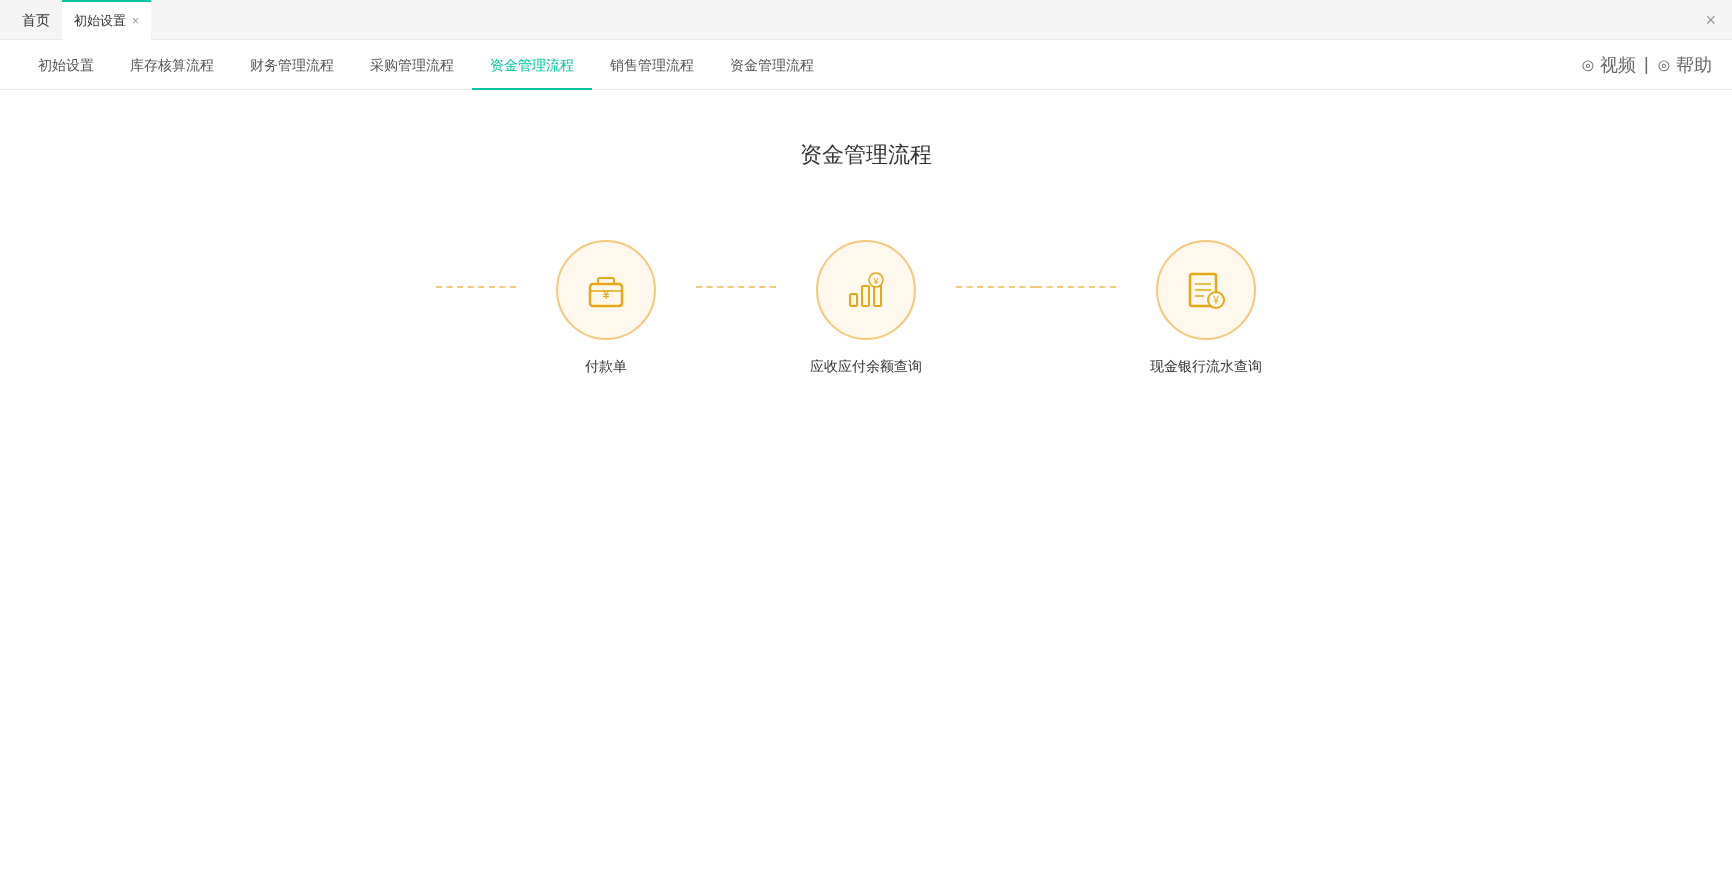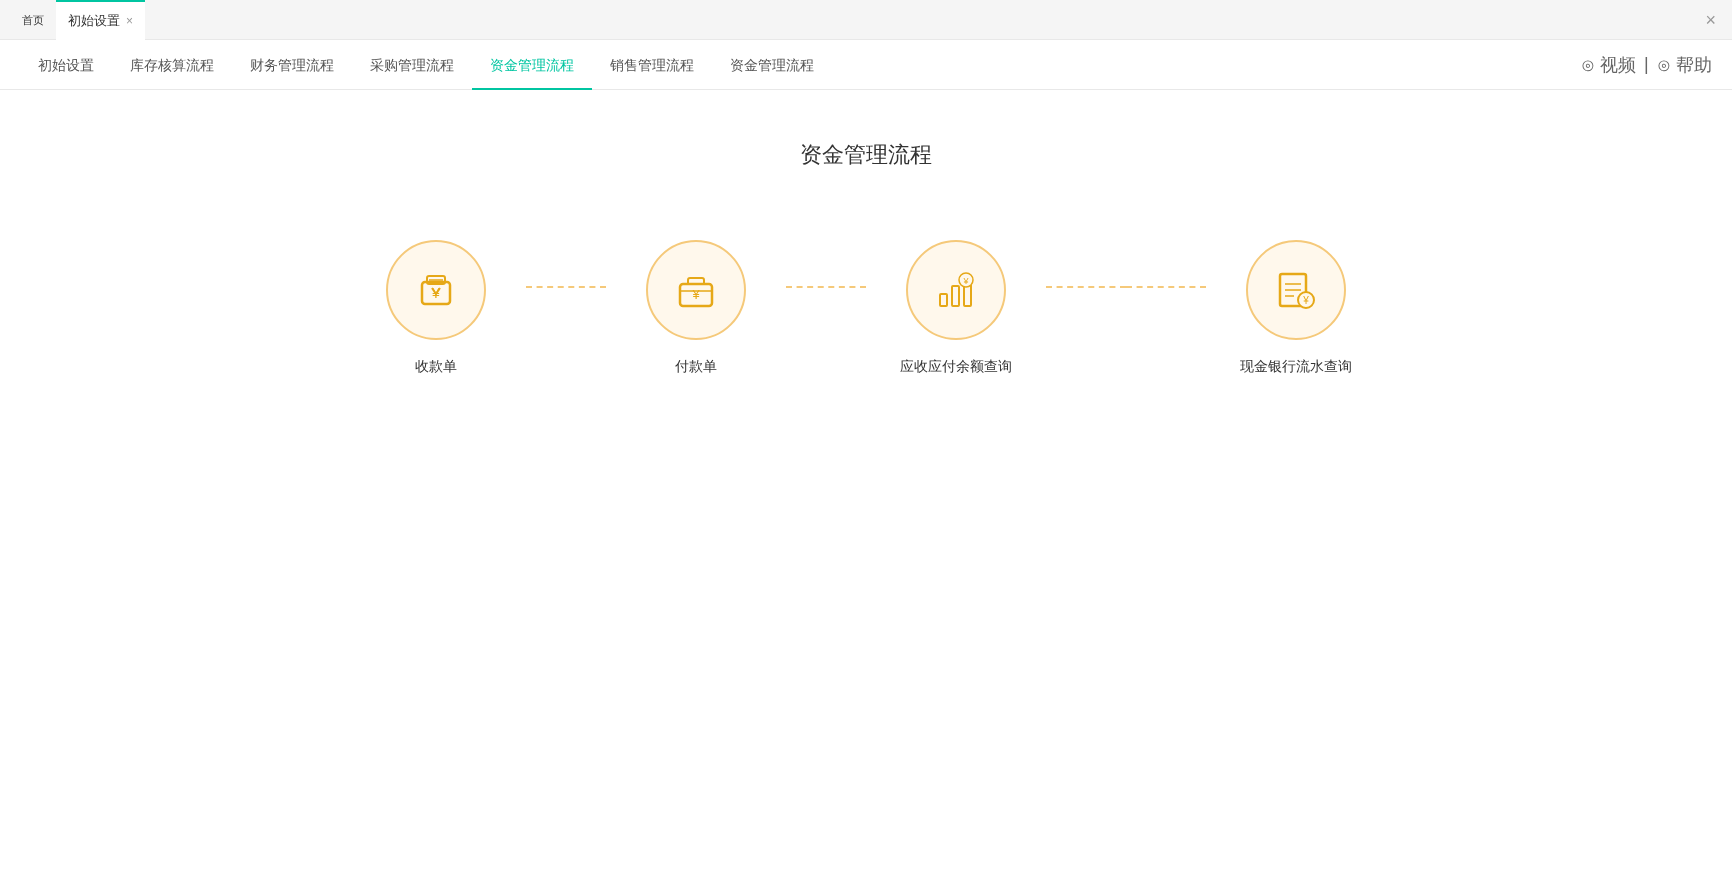--- a/index.html
+++ b/index.html
@@ -8,21 +8,21 @@
     
     .top-bar {
       display: flex;
       align-items: center;
       height: 40px;
       background: #f5f5f5;
       border-bottom: 1px solid #e8e8e8;
       padding: 0 0 0 10px;
     }
     .home-tab {
-      font-size: 11px;
+      font-size: 14px;
       color: #333;
       padding: 0 12px;
       height: 40px;
       line-height: 40px;
       cursor: pointer;
     }
     .active-tab {
       background: #fff;
       color: #333;
       padding: 0 12px;
@@ -178,35 +178,20 @@
     <span>|</span>
     <span>⊙ 帮助</span>
   </div>
 </div>
 
 <div class="page-content">
   <div class="page-title">资金管理流程</div>
 
   <div class="flow-row">
 
-    <div class="flow-item">
-      <div class="circle-icon">
-        <svg viewBox="0 0 48 48" fill="none" xmlns="http://www.w3.org/2000/svg">
-
-          <rect x="10" y="16" width="28" height="22" rx="3" stroke="#e6a817" stroke-width="2.5" fill="none"></rect>
-          <rect x="15" y="10" width="18" height="8" rx="2" stroke="#e6a817" stroke-width="2" fill="none"></rect>
-          <line x1="17" y1="14" x2="31" y2="14" stroke="#e6a817" stroke-width="1.5"></line>
-
-          <text x="24" y="32" text-anchor="middle" font-size="14" fill="#e6a817" font-family="Arial">¥</text>
-
-          <polyline points="20,22 24,28 28,22" stroke="#e6a817" stroke-width="2" fill="none"></polyline>
-        </svg>
-      </div>
-      <div class="flow-label">收款单</div>
-    </div>
 
     <div class="flow-connector">
       <div class="connector-line"></div>
     </div>
 
     <div class="flow-item">
       <div class="circle-icon">
         <svg viewBox="0 0 48 48" fill="none" xmlns="http://www.w3.org/2000/svg">
 
           <rect x="8" y="18" width="32" height="22" rx="3" stroke="#e6a817" stroke-width="2.5" fill="none"></rect>

